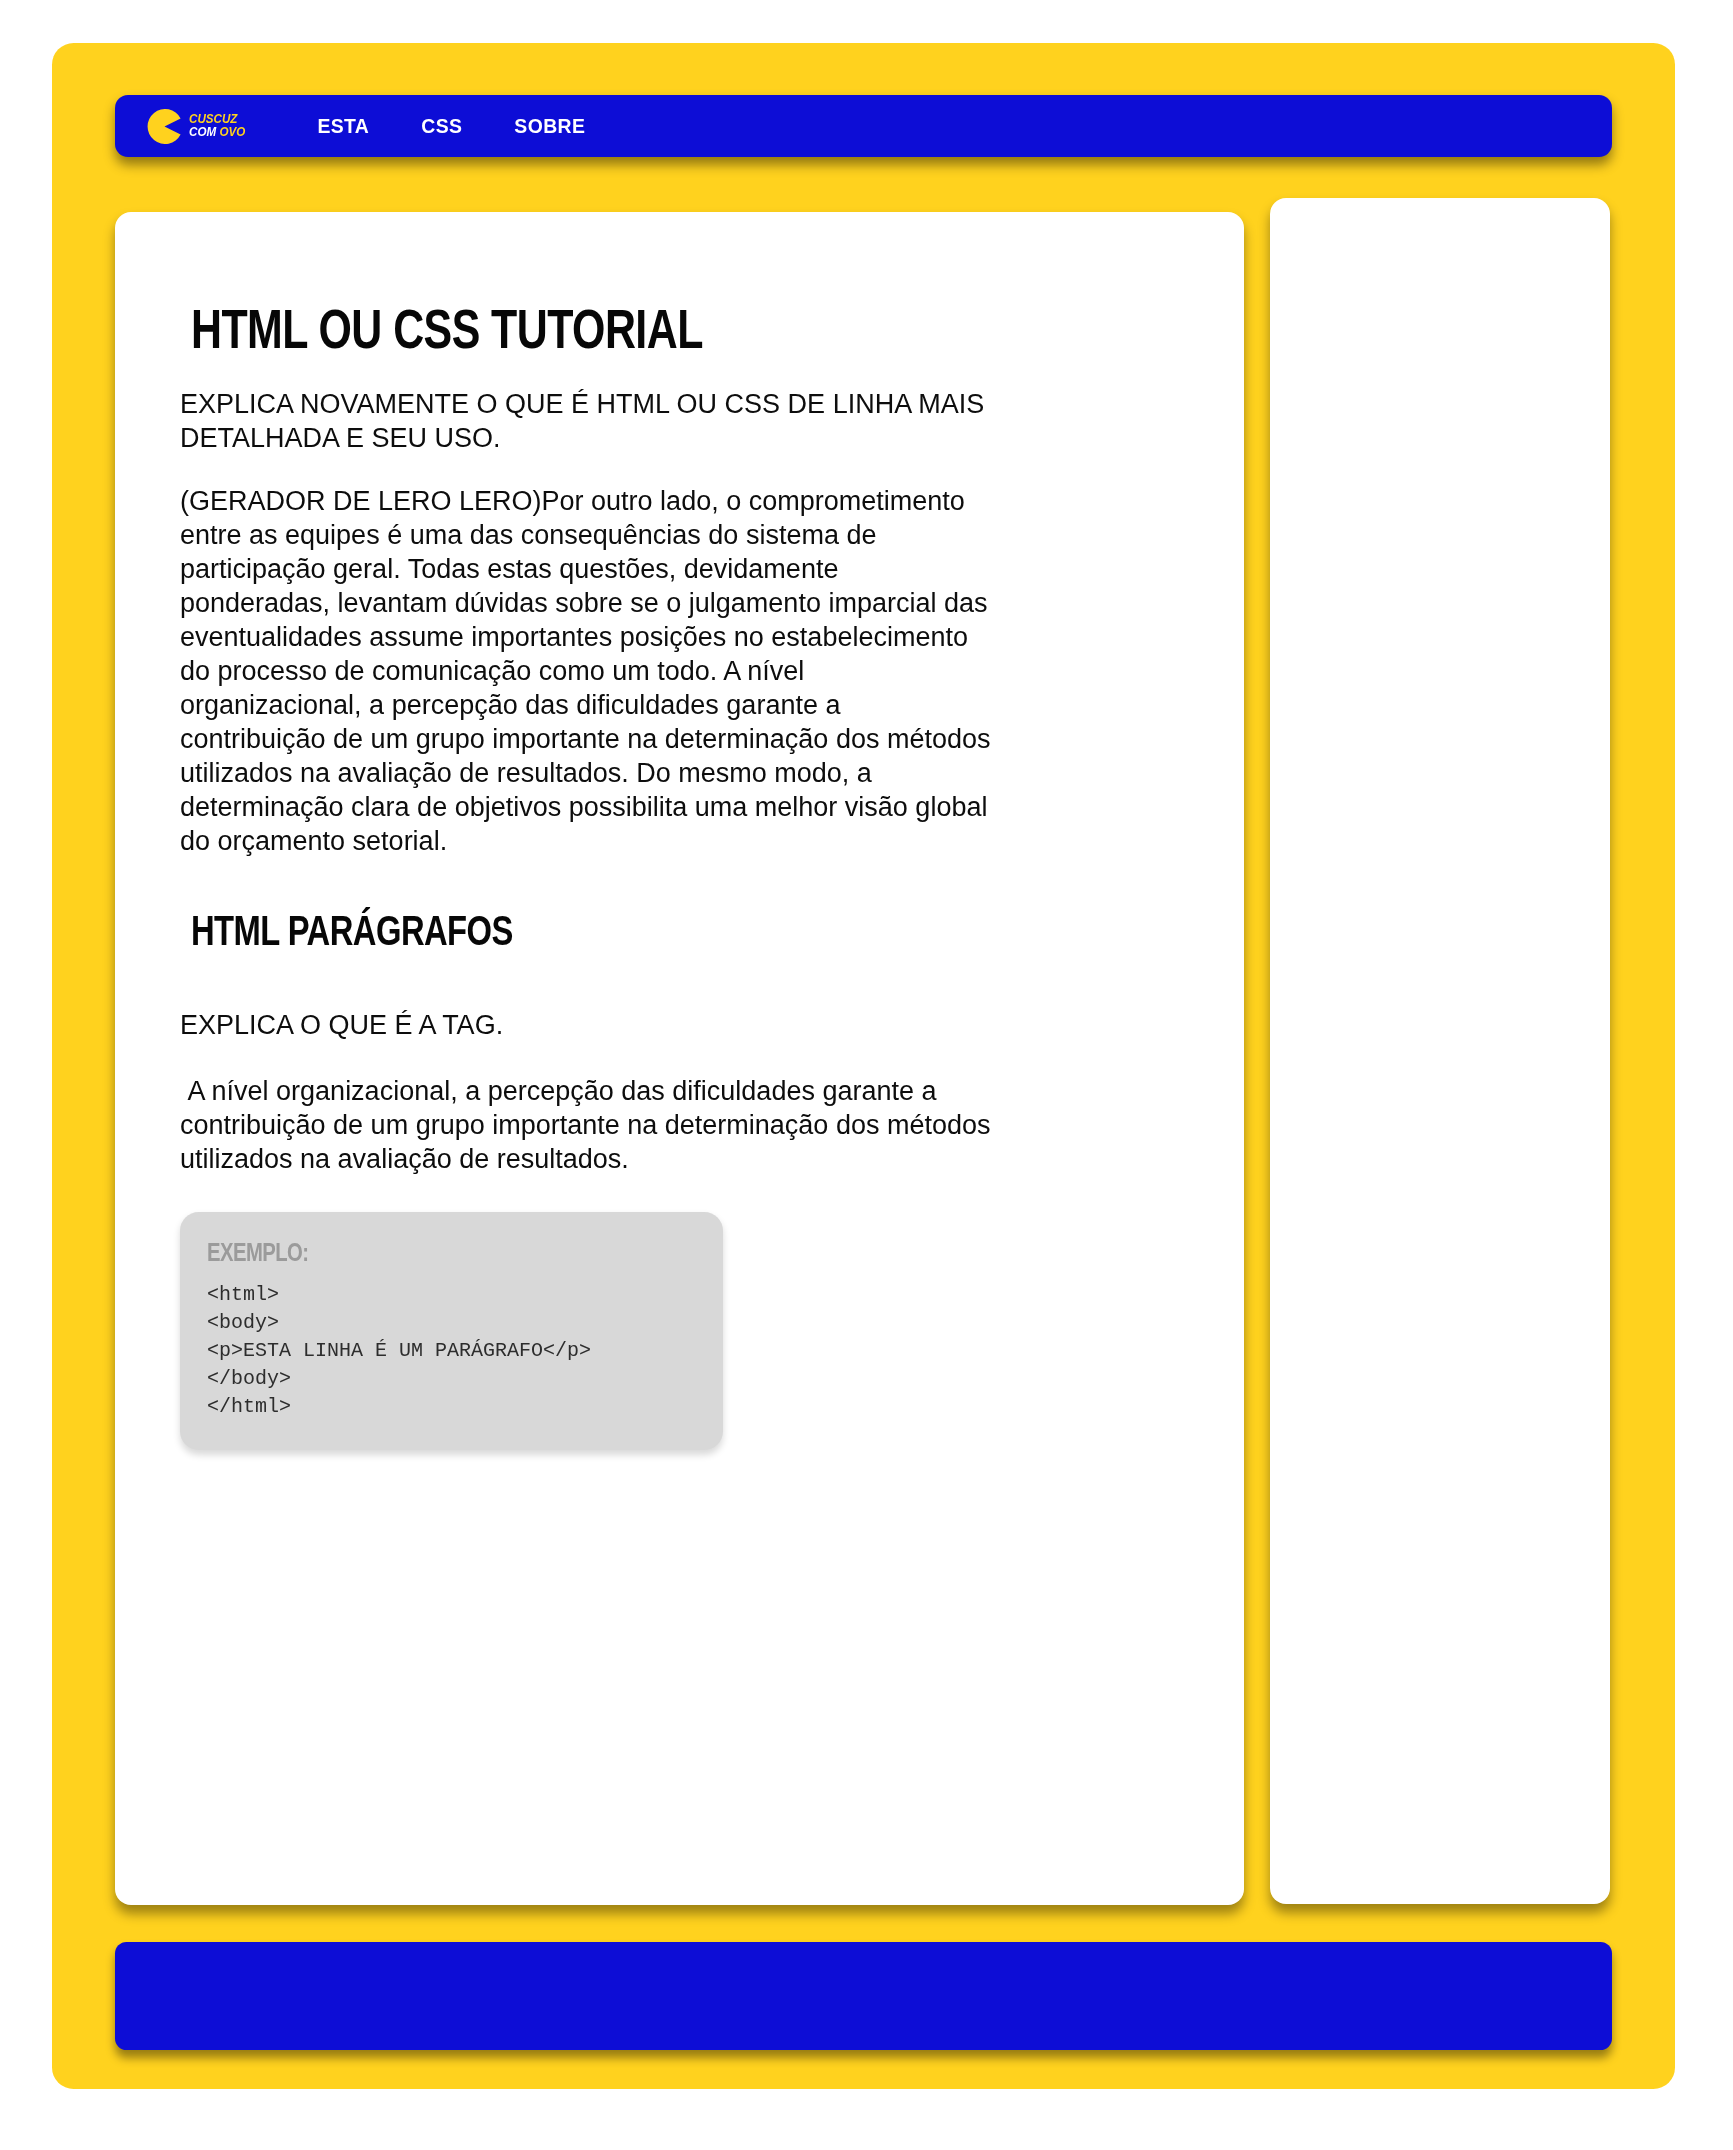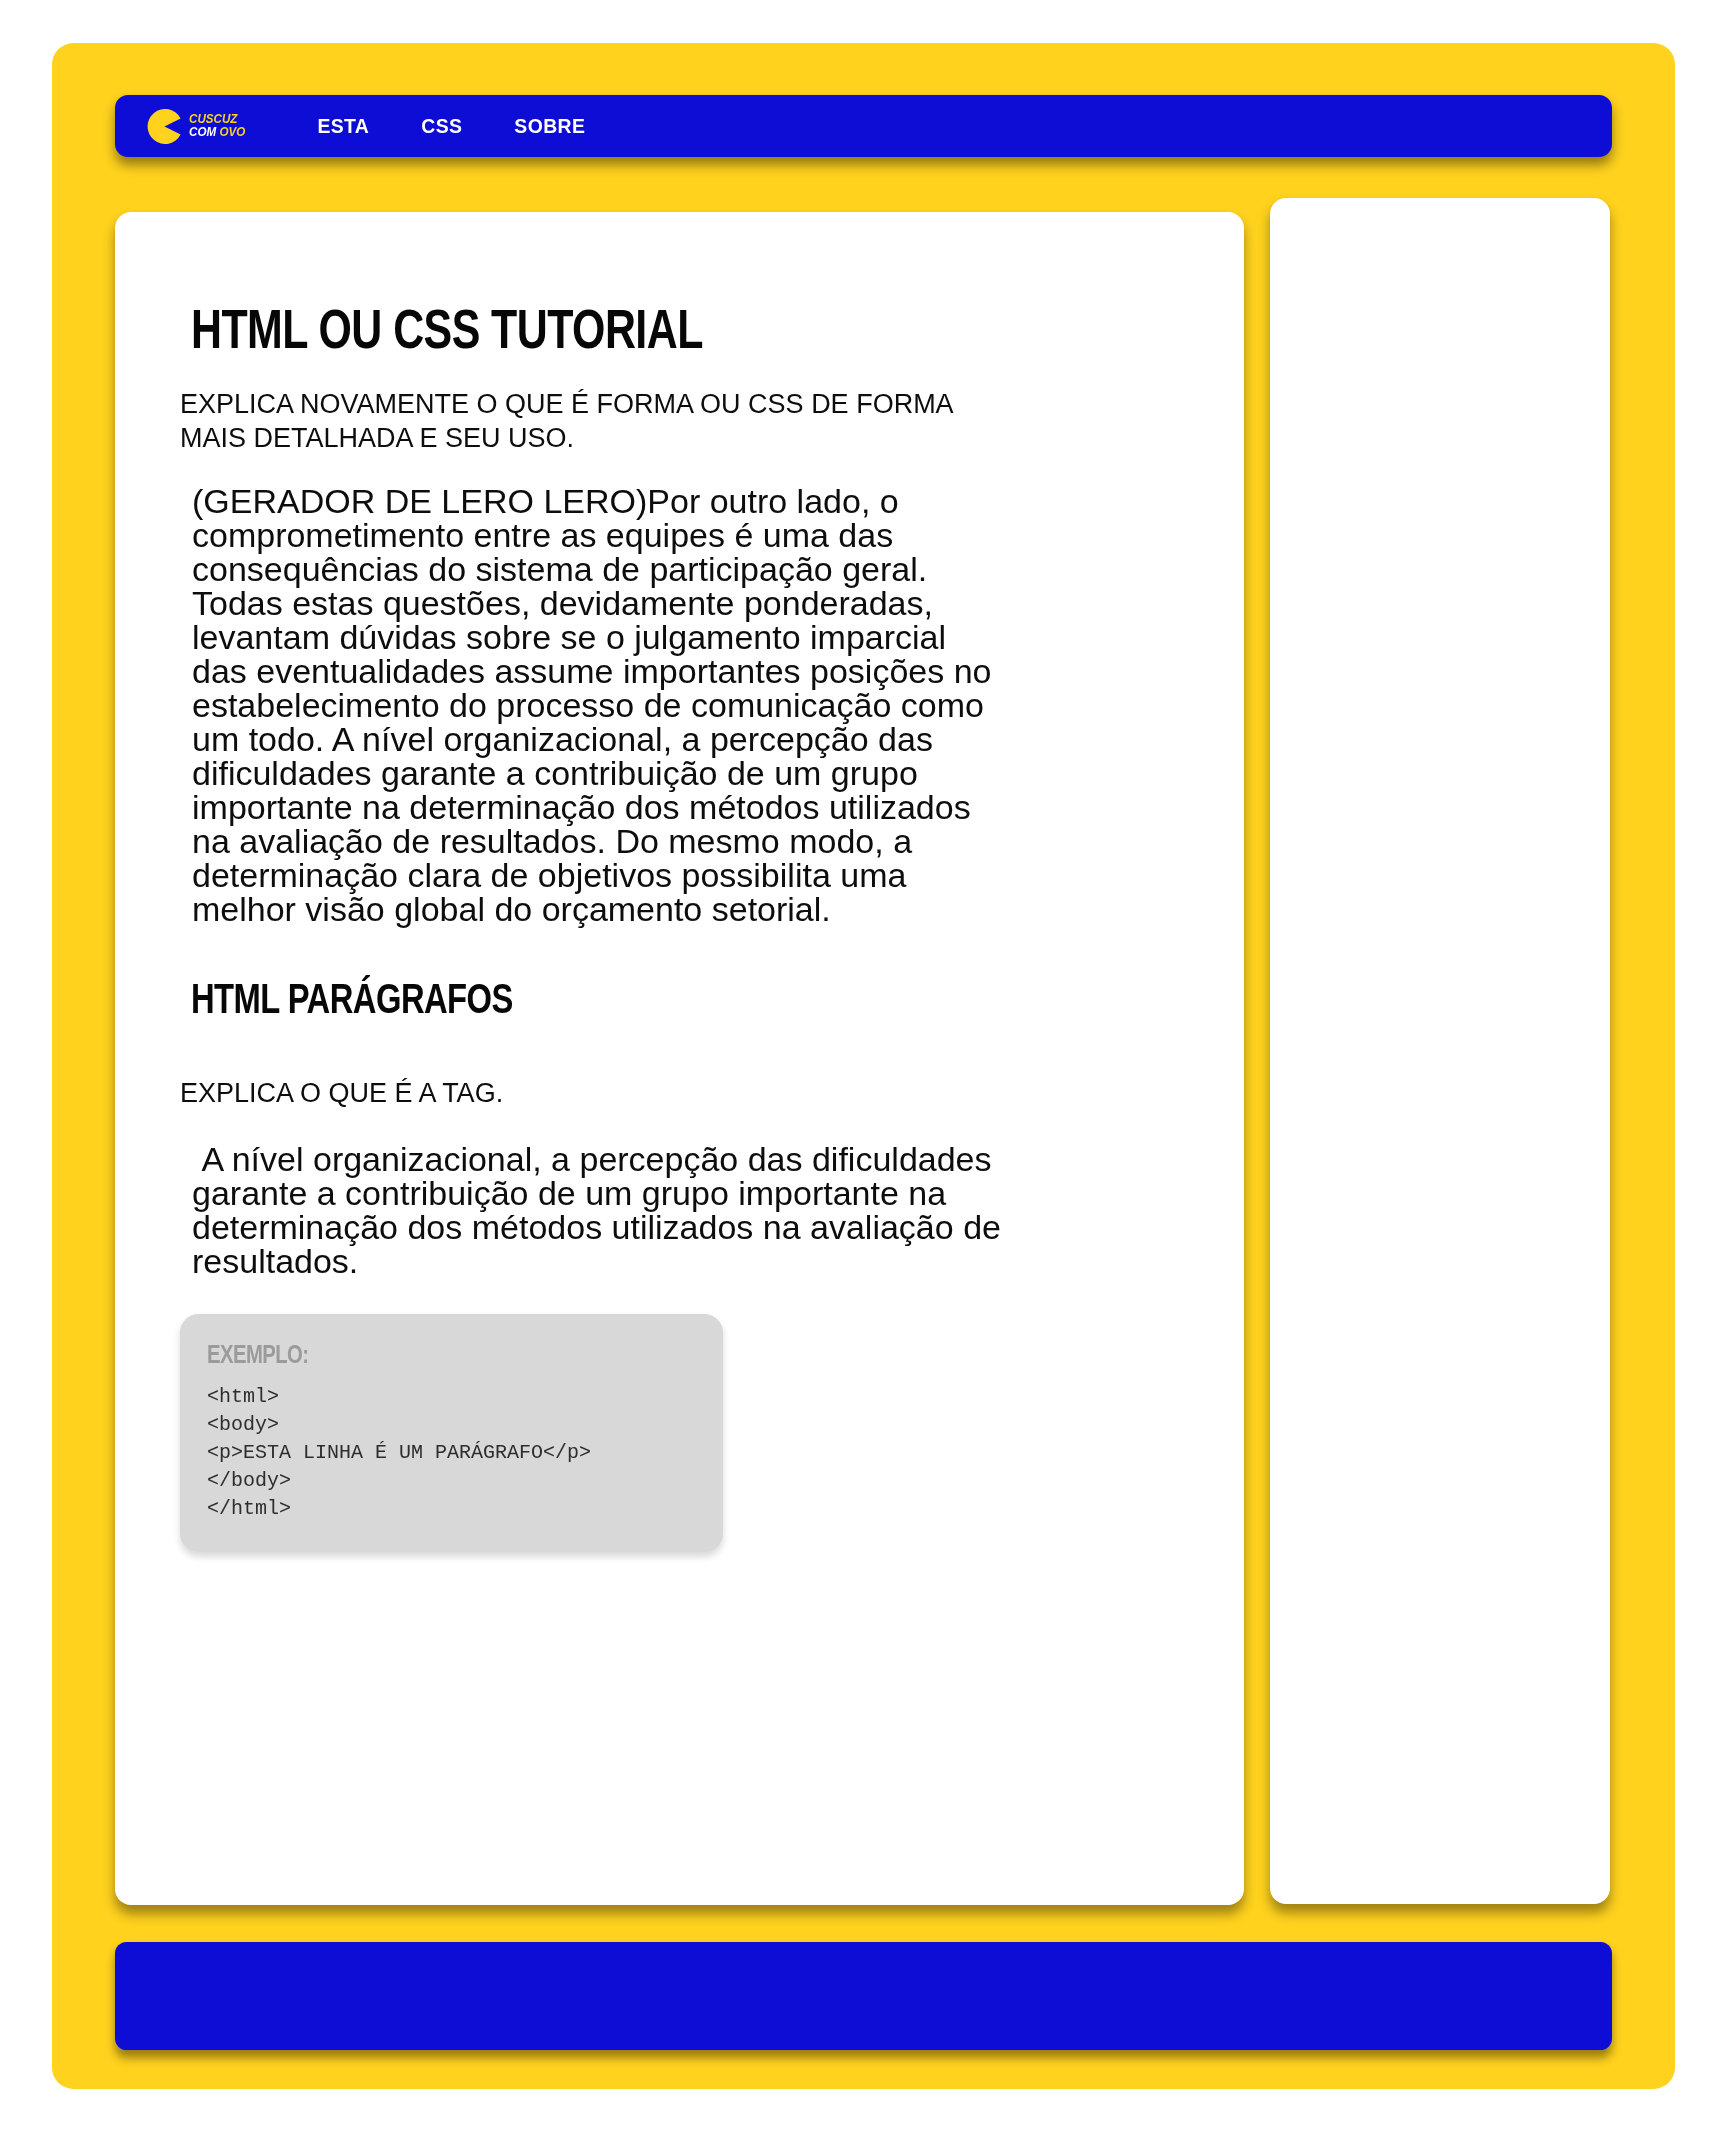--- a/index.html
+++ b/index.html
@@ -76,22 +76,22 @@
   }
   .subtitle {
     font-size: 27px; line-height: 1.26;
     margin: 30px 0 0 0;
     max-width: 812px;
     color: #0d0d0d;
     white-space: pre-wrap;
   }
   .subtitle.sub2 { margin-top: 56px; }
   .body-text {
-    font-size: 34px; line-height: 34px;
-    margin: 29px 0 0 12px;
+    font-size: 27px; line-height: 34px;
+    margin: 29px 0 0 0;
     max-width: 812px;
     color: #0d0d0d;
     white-space: pre-wrap;
   }
   .body-text.p2 { margin-top: 32px; }
   
   .example {
     margin-top: 36px;
     width: 543px;
     background: #D8D8D8;
@@ -136,21 +136,21 @@
     <div class="nav-links">
       <a>ESTA</a>
       <a>CSS</a>
       <a>SOBRE</a>
     </div>
   </nav>
 
   <main class="card main-card">
     <h1><span class="cond">HTML OU CSS TUTORIAL</span></h1>
 
-    <p class="subtitle">EXPLICA NOVAMENTE O QUE É FORMA OU CSS DE FORMA MAIS DETALHADA E SEU USO.</p>
+    <p class="subtitle">EXPLICA NOVAMENTE O QUE É HTML OU CSS DE LINHA MAIS DETALHADA E SEU USO.</p>
 
     <p class="body-text">(GERADOR DE LERO LERO)Por outro lado, o comprometimento entre as equipes é uma das consequências do sistema de participação geral. Todas estas questões, devidamente ponderadas, levantam dúvidas sobre se o julgamento imparcial das eventualidades assume importantes posições no estabelecimento do processo de comunicação como um todo. A nível organizacional, a percepção das dificuldades garante a contribuição de um grupo importante na determinação dos métodos utilizados na avaliação de resultados. Do mesmo modo, a determinação clara de objetivos possibilita uma melhor visão global do orçamento setorial.</p>
 
     <h2><span class="cond">HTML PARÁGRAFOS</span></h2>
 
     <p class="subtitle sub2">EXPLICA O QUE É A TAG.</p>
 
     <p class="body-text p2"> A nível organizacional, a percepção das dificuldades garante a contribuição de um grupo importante na determinação dos métodos utilizados na avaliação de resultados.</p>
 
     <div class="example">

